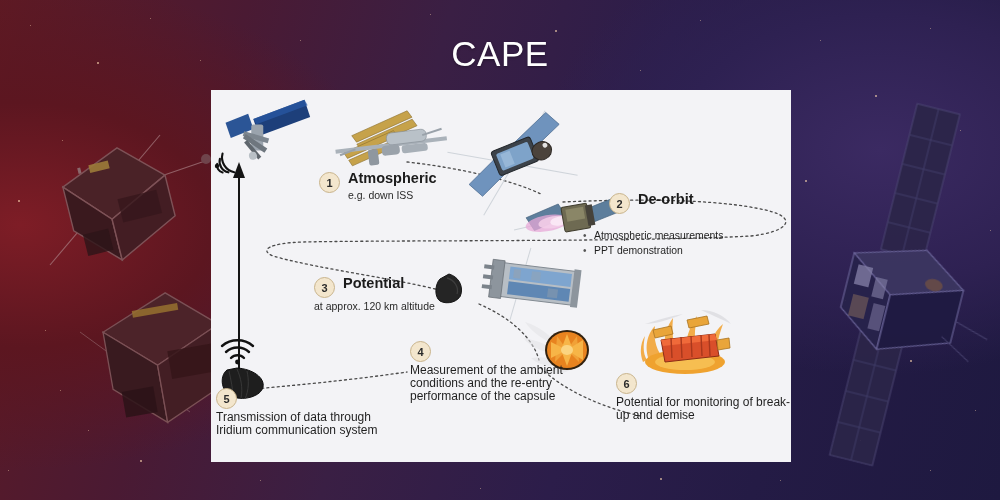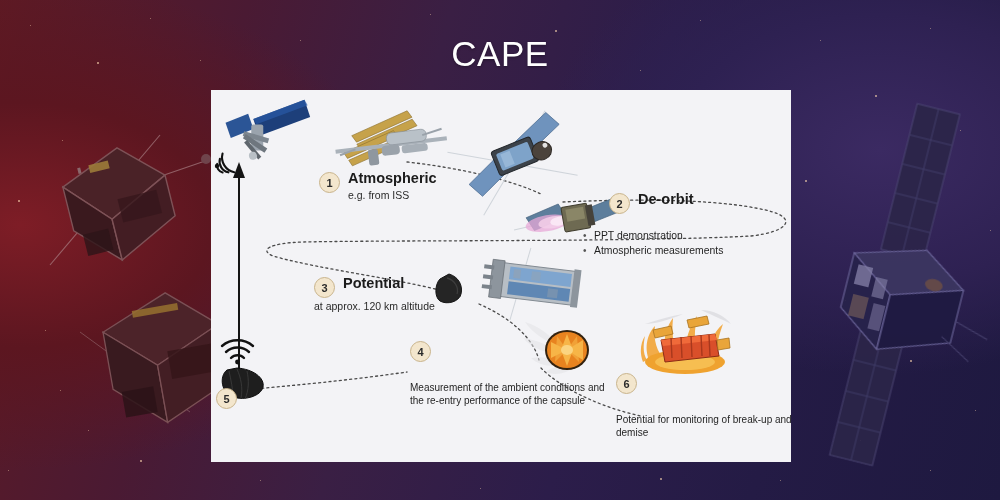--- a/index.html
+++ b/index.html
@@ -75,23 +75,23 @@
     white-space: pre-line;
   }
   .step-sub {
     color: #2a2a2a;
     font-size: 10.5px;
     line-height: 13px;
     margin-top: 2px;
   }
   .step-desc {
     color: #1f1f1f;
-    font-size: 10px;
+    font-size: 12px;
     line-height: 13px;
-    margin-top: 19px;
+    margin-top: 2px;
   }
   .bullets { list-style: none; margin-top: 2px; }
   .bullets li {
     color: #1f1f1f;
     font-size: 10.4px;
     line-height: 15px;
     padding-left: 11px;
     position: relative;
   }
   .bullets li::before {
@@ -420,33 +420,33 @@
             <path d="M14,33 C16,42 18,52 18,59"></path>
           </g>
         </svg>
       </div>
 
       <div class="step" id="step1">
         <div class="step-head">
           <div class="badge">1</div>
           <div>
             <div class="step-title">Atmospheric</div>
-            <div class="step-sub">e.g. from ISS</div>
+            <div class="step-sub">e.g. down ISS</div>
           </div>
         </div>
       </div>
 
       <div class="step" id="step2">
         <div class="step-head">
           <div class="badge">2</div>
           <div class="step-title">De-orbit</div>
         </div>
         <ul class="bullets">
+          <li>Atmospheric measurements</li>
           <li>PPT demonstration</li>
-          <li>Atmospheric measurements</li>
         </ul>
       </div>
 
       <div class="step" id="step3">
         <div class="step-head">
           <div class="badge">3</div>
           <div class="step-title">Potential</div>
         </div>
         <div class="step-sub">at approx. 120 km altitude</div>
       </div>
@@ -455,20 +455,21 @@
         <div class="step-head">
           <div class="badge">4</div>
         </div>
         <div class="step-desc">Measurement of the ambient conditions and the re-entry performance of the capsule</div>
       </div>
 
       <div class="step" id="step5">
         <div class="step-head">
           <div class="badge">5</div>
         </div>
+        <div class="step-desc">Transmission of data through Iridium communication system</div>
       </div>
 
       <div class="step" id="step6">
         <div class="step-head">
           <div class="badge">6</div>
         </div>
         <div class="step-desc">Potential for monitoring of break-up and demise</div>
       </div>
 
     </div>

